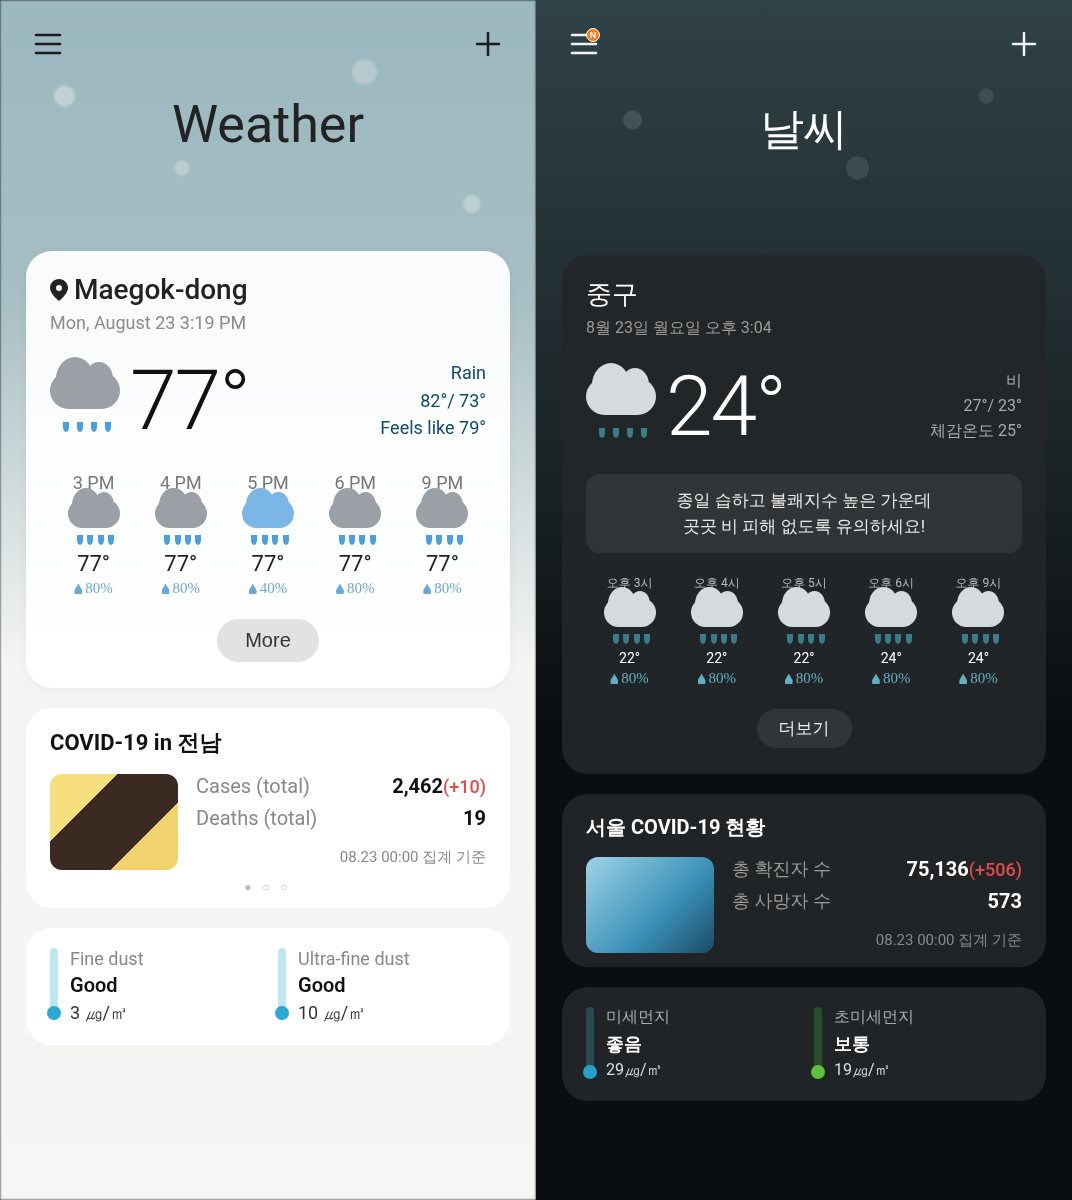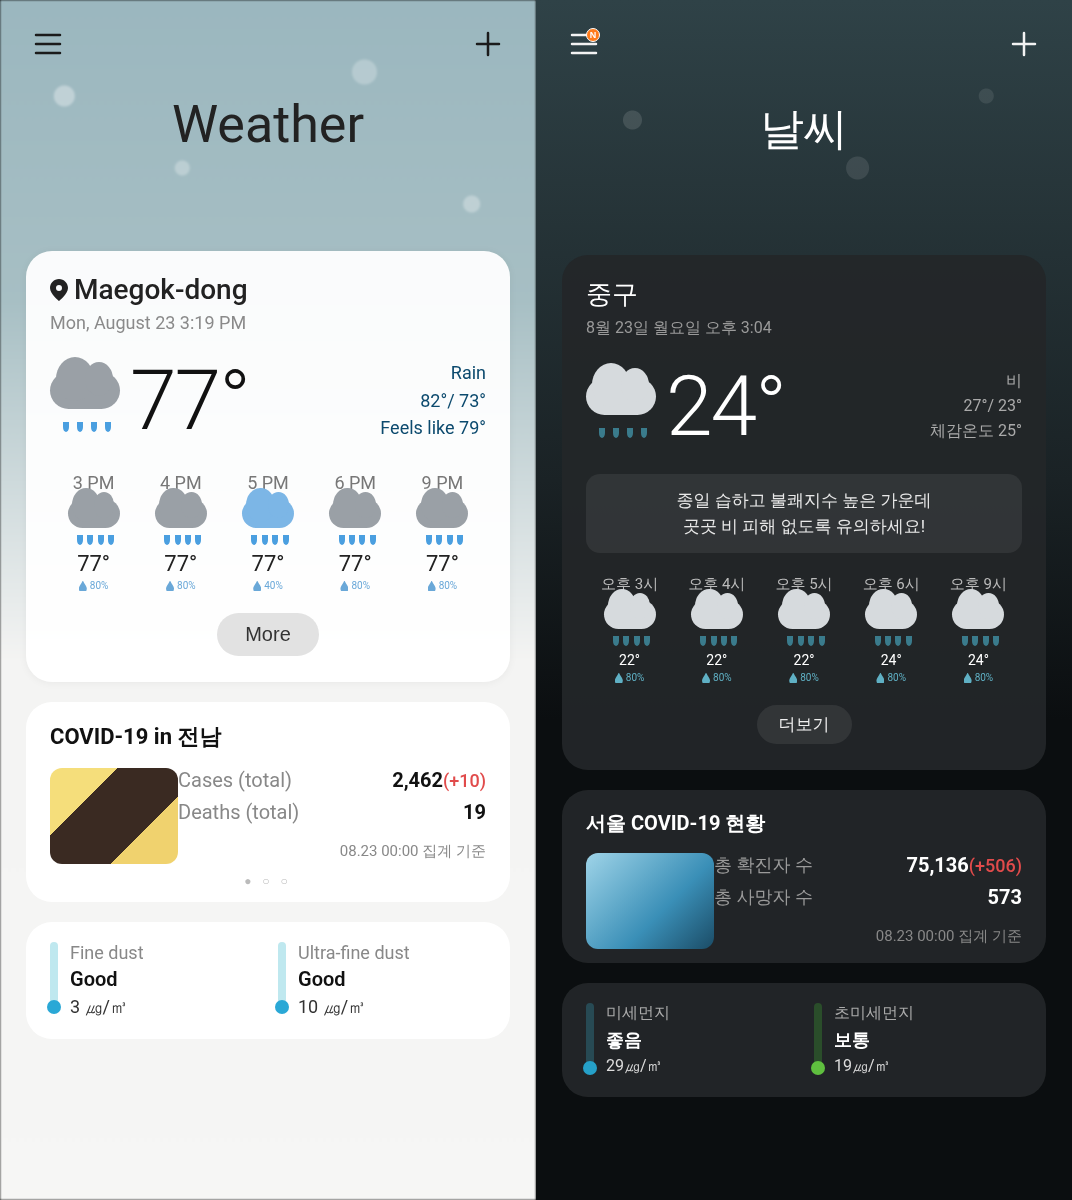--- a/index.html
+++ b/index.html
@@ -55,38 +55,38 @@
   .light .cur-temp { color:#111; }
   .dark  .cur-temp { color:#fff; }
   .cur-right { text-align:right; font-size:18px; line-height:1.55; color:#0c4a6e; }
   .dark .cur-right { color:#aaa; font-size:16px; }
 
   .banner { margin-top:18px; background:rgba(255,255,255,0.07); border-radius:14px; padding:14px 10px; text-align:center; font-size:17px; color:#e8e8e8; line-height:1.5; }
 
   .hourly { display:flex; justify-content:space-between; margin-top:22px; }
   .hrcol { flex:1; text-align:center; }
   .hr-time { font-size:18px; color:#777; }
-  .dark .hr-time { color:#bbb; font-size:15px; }
+  .dark .hr-time { color:#bbb; font-size:12px; }
   .hr-temp { font-size:22px; margin-top:6px; }
   .light .hr-temp { color:#222; }
   .dark  .hr-temp { color:#fff; font-size:14px; }
-  .hr-prec { font-size:10px; color:#6aa8d8; margin-top:4px; display:flex; align-items:center; justify-content:center; gap:3px;}
+  .hr-prec { font-size:15px; color:#6aa8d8; margin-top:4px; display:flex; align-items:center; justify-content:center; gap:3px;font-family:Liberation Serif, serif;}
   .dark .hr-prec { color:#5fb0c4; }
   .drop { width:8px; height:10px; background:currentColor; clip-path: path("M4 0 C6 4 8 6 8 8 A4 4 0 1 1 0 8 C0 6 2 4 4 0 Z"); }
 
   .more-btn { display:block; margin:22px auto 4px; background:#e2e2e2; border:none; border-radius:22px; padding:10px 28px; font-size:20px; color:#333; cursor:pointer;}
   .dark .more-btn { background:rgba(255,255,255,0.08); color:#eee; font-size:17px; padding:8px 22px;}
 
   .card2 { border-radius:26px; padding:20px 24px 14px; margin-top:20px; }
   .light .card2 { background:#fff; }
   .dark  .card2 { background:rgba(35,38,40,0.94); color:#eaeaea; }
   .covid-title { font-size:22px; font-weight:700; }
   .light .covid-title { color:#111; }
   .dark  .covid-title { color:#fff; font-size:20px; }
-  .covid-row { display:flex; margin-top:16px; }
+  .covid-row { display:flex; gap:18px; margin-top:16px; }
   .covid-img { width:128px; height:96px; border-radius:12px; flex-shrink:0; }
   .covid-info { flex:1; }
   .crow { display:flex; justify-content:space-between; font-size:20px; margin-bottom:8px;}
   .crow .lbl { color:#888; }
   .dark .crow .lbl { color:#9a9a9a; font-size:18px;}
   .crow .val { font-weight:700; }
   .light .crow .val { color:#111; }
   .dark  .crow .val { color:#fff; }
   .delta { color:#e14b4b; font-weight:500; font-size:18px;}
   .covid-time { text-align:right; margin-top:18px; font-size:15px; color:#888;}

